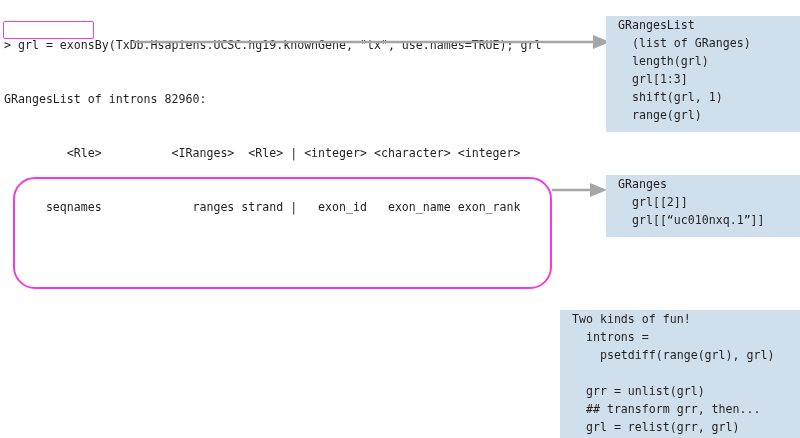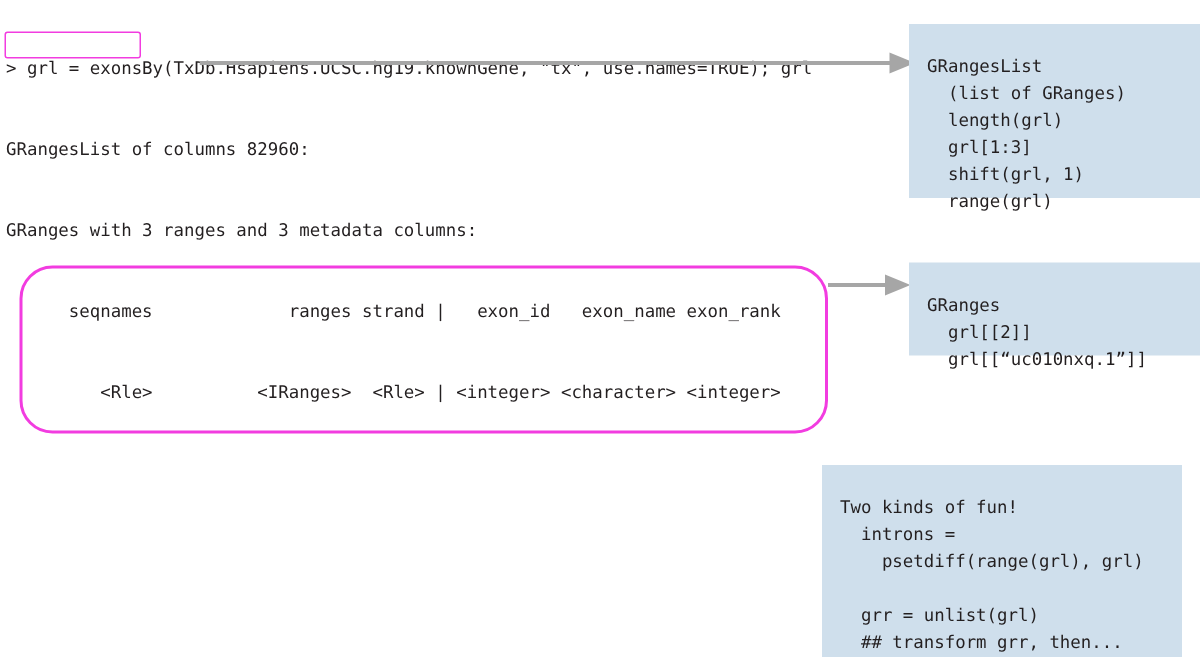--- a/index.html
+++ b/index.html
@@ -33,26 +33,26 @@
 
   
   .callout{
     position:absolute;
     background:#cfdfec;
     color:#231f20;
     font-size:11.6px;
     line-height:18px;
     white-space:pre;
     font-family:"DejaVu Sans Mono","Liberation Mono",monospace;
-    padding:19px 10px 10px 12px;
+    padding:0 10px 10px 12px;
     box-sizing:border-box;
   }
   #callout-grangeslist{ left:606px; top:16px;  width:194px; height:116px; }
   #callout-granges{     left:606px; top:175px; width:194px; height:62px;  }
-  #callout-fun{         left:548px; top:310px; width:240px; height:128px; }
+  #callout-fun{         left:560px; top:310px; width:240px; height:128px; }
 
   
   .pink-word-box{
     position:absolute;
     left:3px; top:21px;
     width:91px; height:18px;
     border:1.6px solid #f23ce0;
     border-radius:2px;
     box-sizing:border-box;
     pointer-events:none;
@@ -74,24 +74,23 @@
   #arrow-top{ left:133px; top:34px; }
   #arrow-mid{ left:552px; top:182px; }
 </style>
 </head>
 <body>
 
 <div id="page">
 
   <div class="console">
     <div class="cline">&gt; grl = exonsBy(TxDb.Hsapiens.UCSC.hg19.knownGene, "tx", use.names=TRUE); grl</div>
-    <div class="cline">GRangesList of columns 82960:</div>
-    <div class="cline">GRanges with 3 ranges and 3 metadata columns:</div>
+    <div class="cline">GRangesList of introns 82960:</div>
+    <div class="cline">         &lt;Rle&gt;          &lt;IRanges&gt;  &lt;Rle&gt; | &lt;integer&gt; &lt;character&gt; &lt;integer&gt;</div>
     <div class="cline">      seqnames             ranges strand |   exon_id   exon_name exon_rank</div>
-    <div class="cline">         &lt;Rle&gt;          &lt;IRanges&gt;  &lt;Rle&gt; | &lt;integer&gt; &lt;character&gt; &lt;integer&gt;</div>
     
     
     
     
     
     
     
     
     
     

